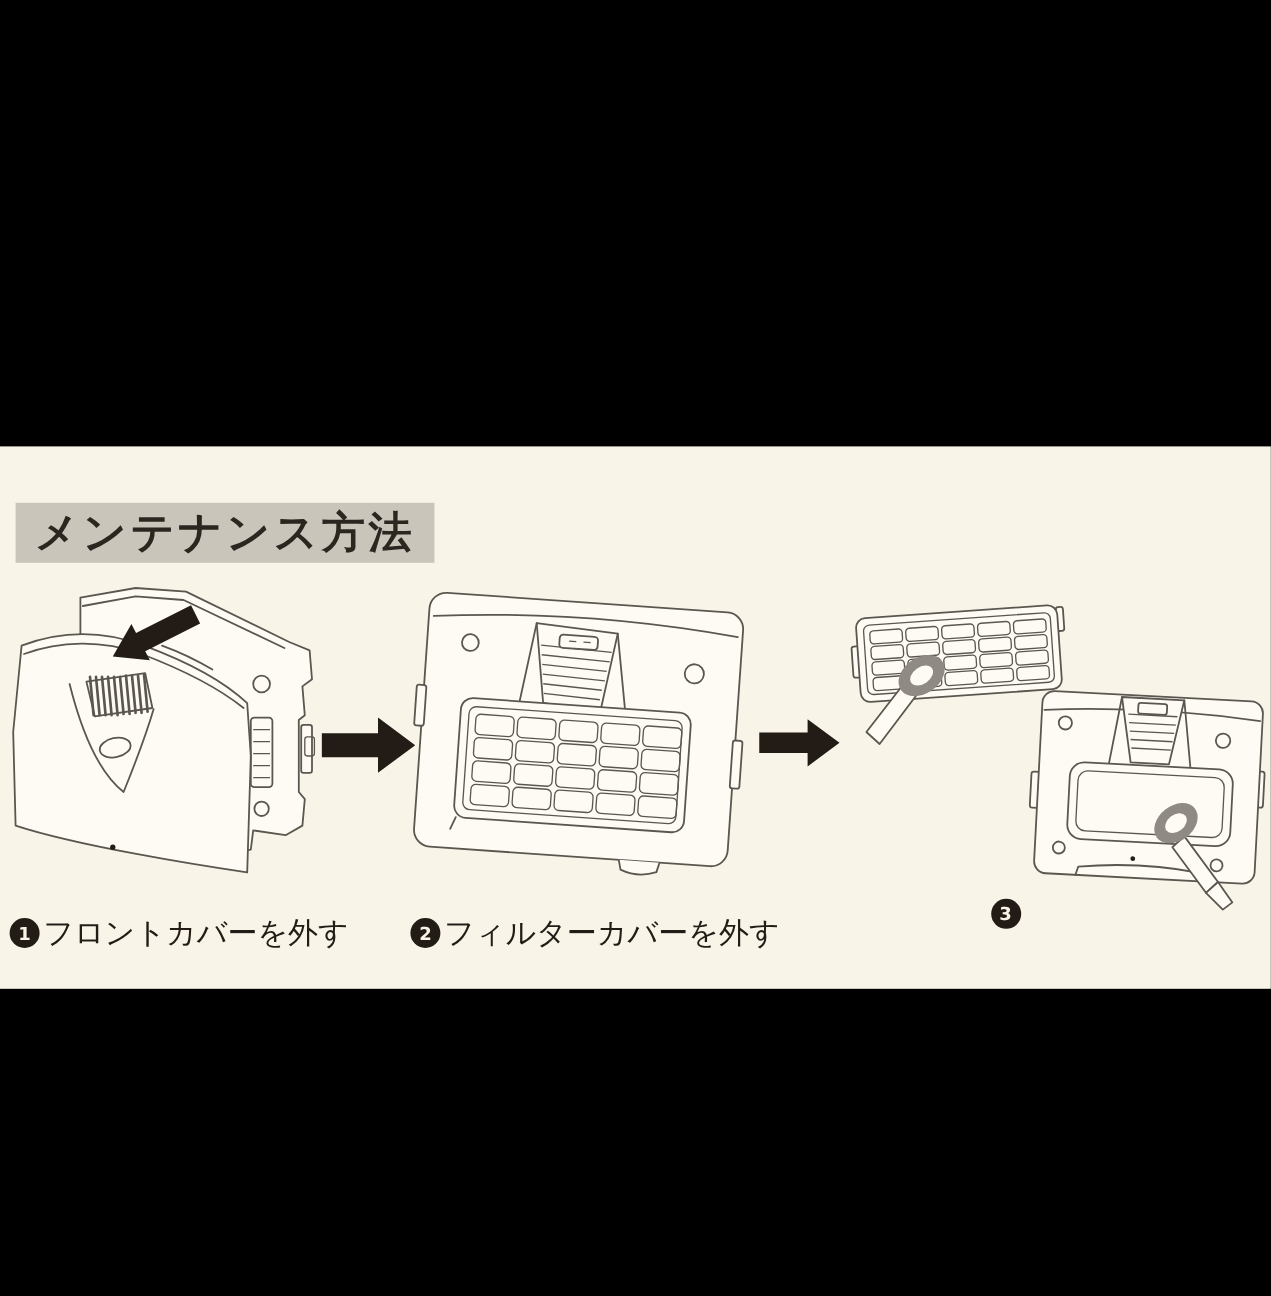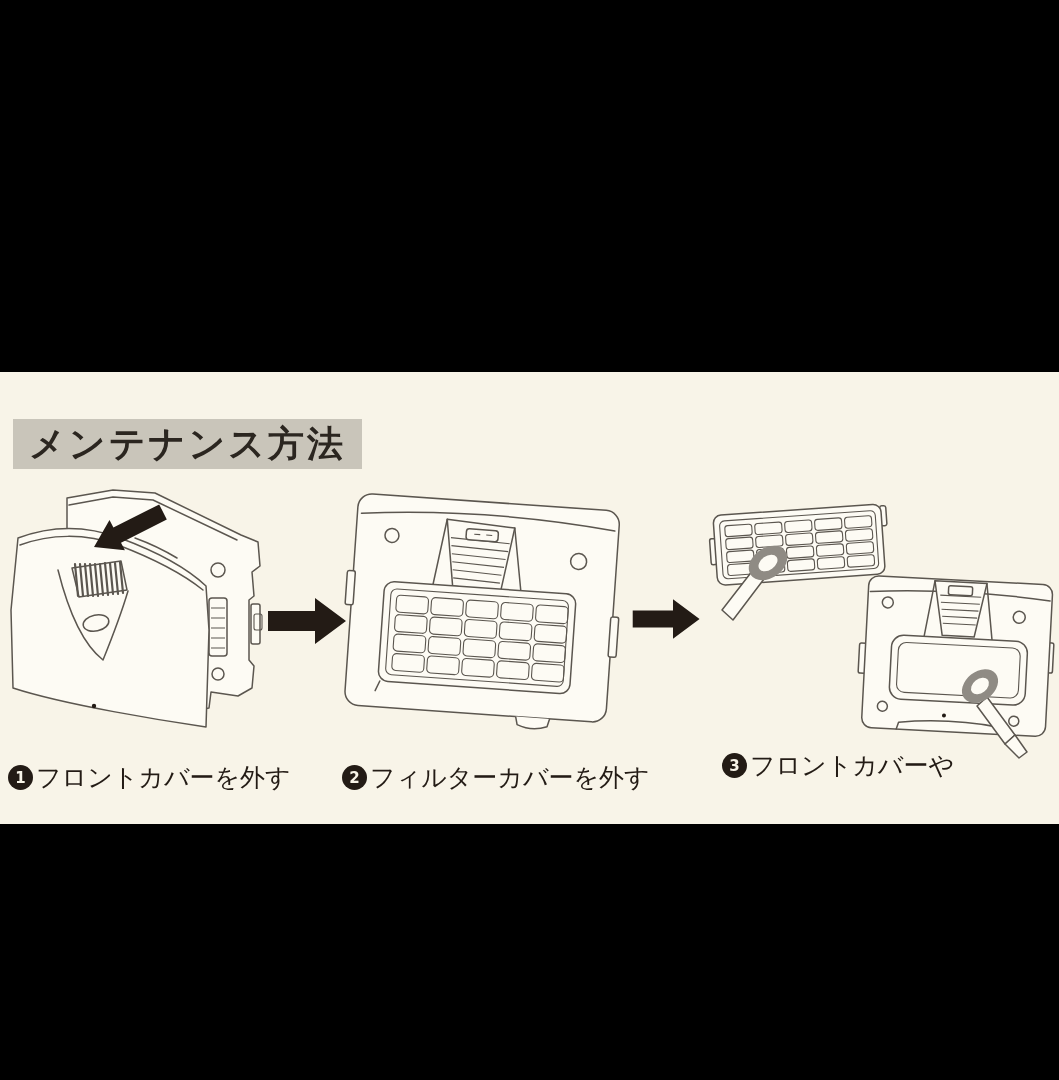--- a/index.html
+++ b/index.html
@@ -214,19 +214,18 @@
   </div>
 
   <div class="caption" style="left:342px;top:389px">
     <span class="num">2</span>
     <span>フィルターカバーを外す</span>
   </div>
 
   <div class="caption cap3">
     <div class="row">
       <span class="num">3</span>
-      <span>フロントカバーや</span>
     </div>
   </div>
 
 </div>
 
 <div class="bar bottom"></div>
 
 </body></html>

